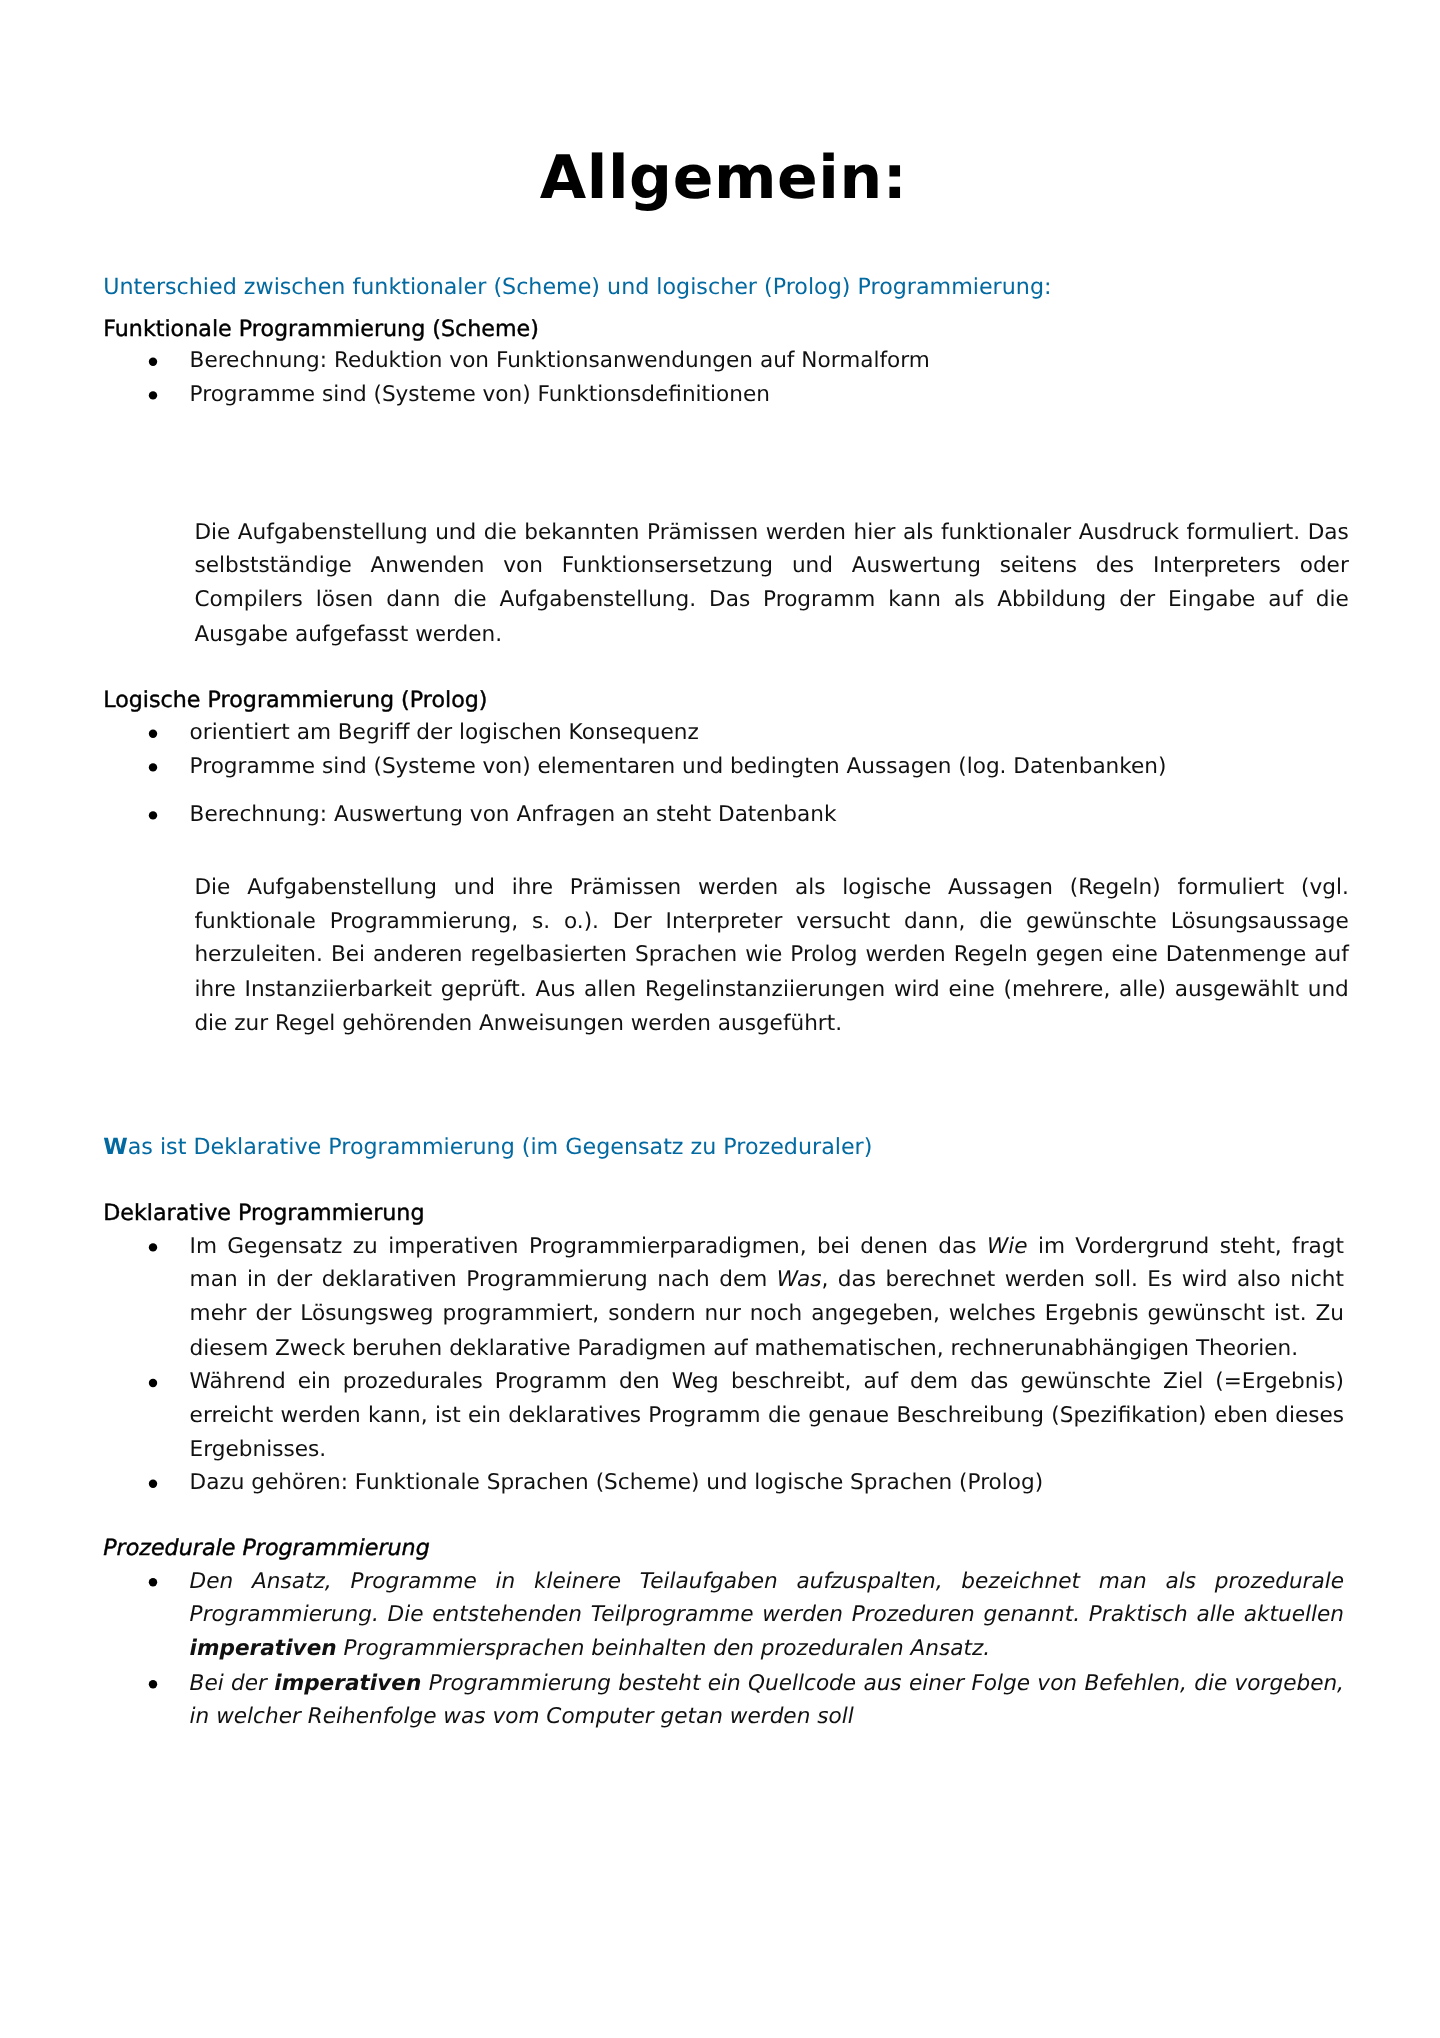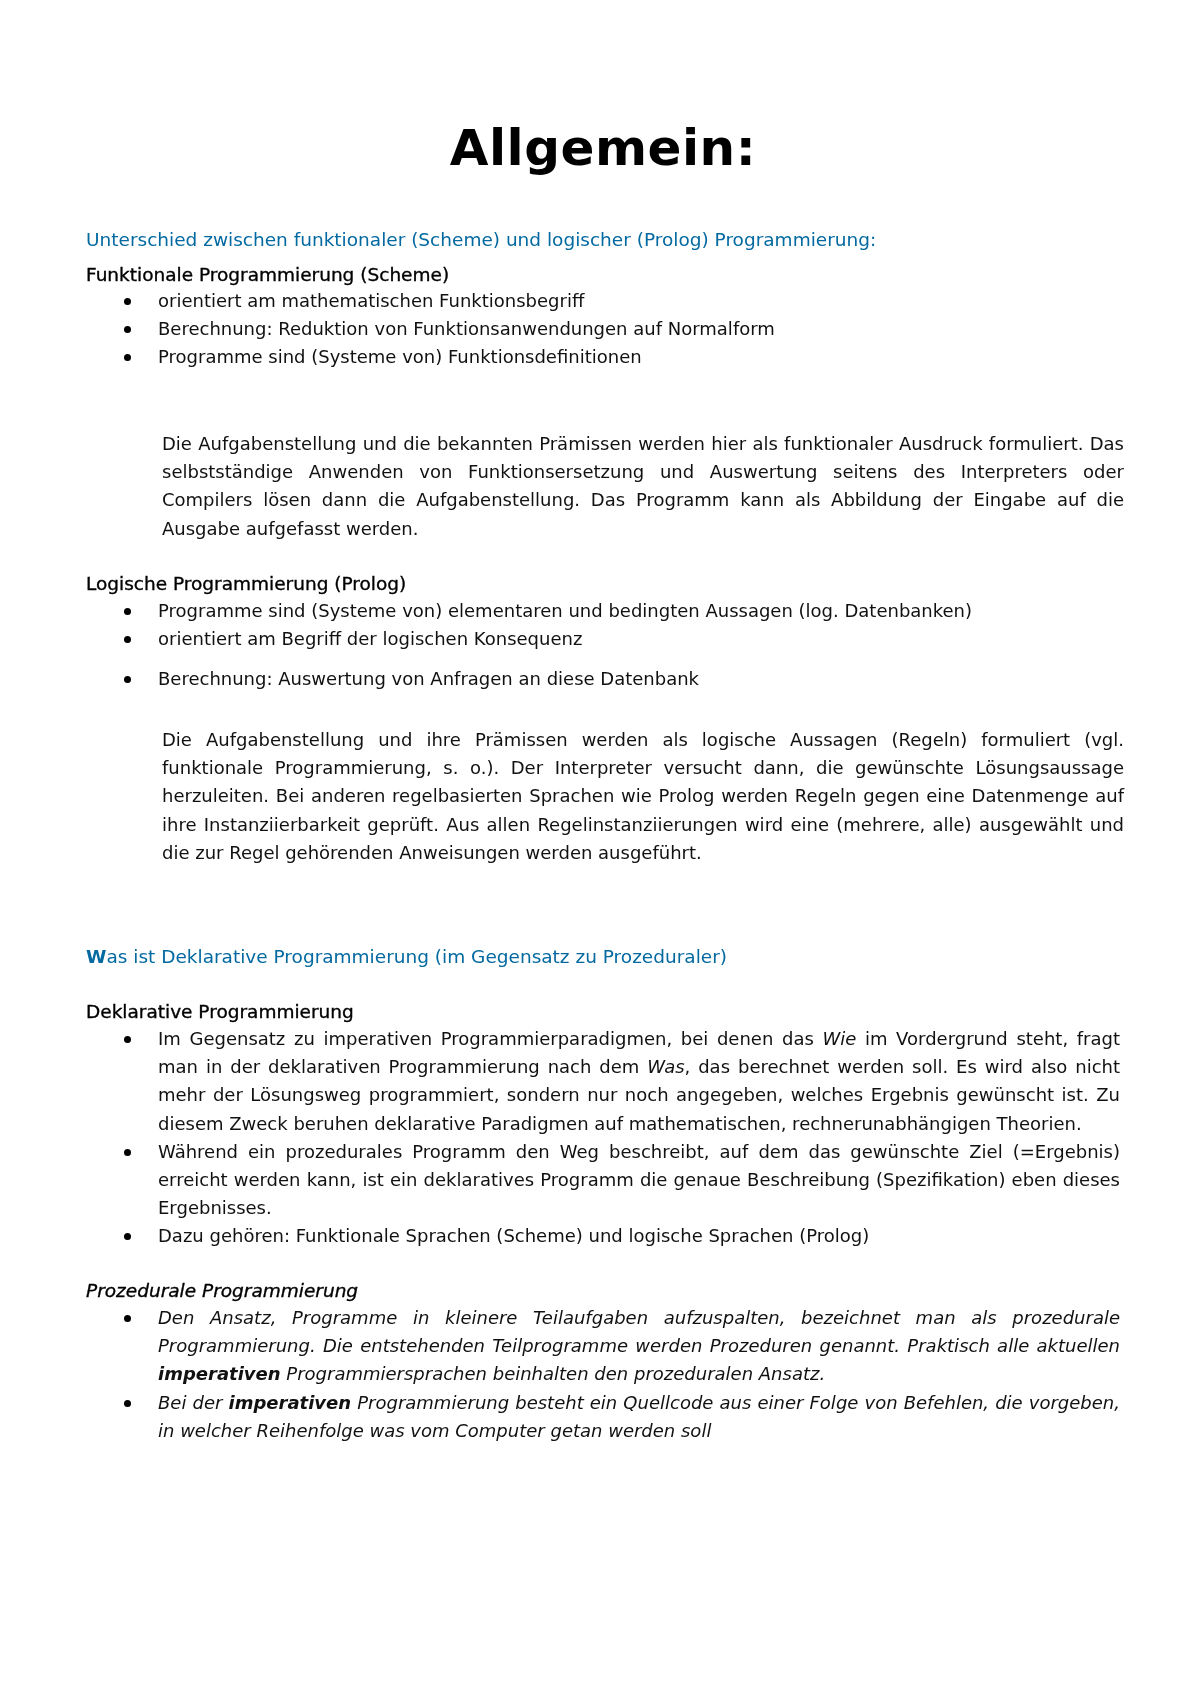--- a/index.html
+++ b/index.html
@@ -92,33 +92,32 @@
 
 <div class="page">
 
   <h1 class="title">Allgemein:</h1>
 
   <h2 class="blue-heading" style="top:228px;">Unterschied zwischen funktionaler (Scheme) und logischer (Prolog) Programmierung:</h2>
 
   <h3 class="sub-heading" style="top:263px;">Funktionale Programmierung (Scheme)</h3>
 
   <ul class="bullet-list" style="top:287px;">
-    <li class="bullet-item"><span class="dot"></span><span>orientiert am mathematischen Funktionsbegriff</span></li>
     <li class="bullet-item"><span class="dot"></span><span>Berechnung: Reduktion von Funktionsanwendungen auf Normalform</span></li>
     <li class="bullet-item"><span class="dot"></span><span>Programme sind (Systeme von) Funktionsdefinitionen</span></li>
   </ul>
 
   <p class="para" style="top:426px;">Die Aufgabenstellung und die bekannten Prämissen werden hier als funktionaler Ausdruck formuliert. Das selbstständige Anwenden von Funktionsersetzung und Auswertung seitens des Interpreters oder Compilers lösen dann die Aufgabenstellung. Das Programm kann als Abbildung der Eingabe auf die Ausgabe aufgefasst werden.</p>
 
   <h3 class="sub-heading" style="top:572px;">Logische Programmierung (Prolog)</h3>
 
   <ul class="bullet-list" style="top:597px;">
+    <li class="bullet-item"><span class="dot"></span><span>orientiert am Begriff der logischen Konsequenz</span></li>
     <li class="bullet-item"><span class="dot"></span><span>Programme sind (Systeme von) elementaren und bedingten Aussagen (log. Datenbanken)</span></li>
-    <li class="bullet-item"><span class="dot"></span><span>orientiert am Begriff der logischen Konsequenz</span></li>
-    <li class="bullet-item" style="margin-top:12px;"><span class="dot"></span><span>Berechnung: Auswertung von Anfragen an diese Datenbank</span></li>
+    <li class="bullet-item" style="margin-top:12px;"><span class="dot"></span><span>Berechnung: Auswertung von Anfragen an steht Datenbank</span></li>
   </ul>
 
   <p class="para" style="top:722px;">Die Aufgabenstellung und ihre Prämissen werden als logische Aussagen (Regeln) formuliert (vgl. funktionale Programmierung, s. o.). Der Interpreter versucht dann, die gewünschte Lösungsaussage herzuleiten. Bei anderen regelbasierten Sprachen wie Prolog werden Regeln gegen eine Datenmenge auf ihre Instanziierbarkeit geprüft. Aus allen Regelinstanziierungen wird eine (mehrere, alle) ausgewählt und die zur Regel gehörenden Anweisungen werden ausgeführt.</p>
 
   <h2 class="blue-heading" style="top:945px;"><span class="bold-w">W</span><span>as ist Deklarative Programmierung (im Gegensatz zu Prozeduraler)</span></h2>
 
   <h3 class="sub-heading" style="top:1000px;">Deklarative Programmierung</h3>
 
   <ul class="bullet-list" style="top:1025px;">
     <li class="bullet-item"><span class="dot"></span><span>Im Gegensatz zu imperativen Programmierparadigmen, bei denen das </span><span class="em">Wie</span><span> im Vordergrund steht, fragt man in der deklarativen Programmierung nach dem </span><span class="em">Was</span><span>, das berechnet werden soll. Es wird also nicht mehr der Lösungsweg programmiert, sondern nur noch angegeben, welches Ergebnis gewünscht ist. Zu diesem Zweck beruhen deklarative Paradigmen auf mathematischen, rechnerunabhängigen Theorien.</span></li>

